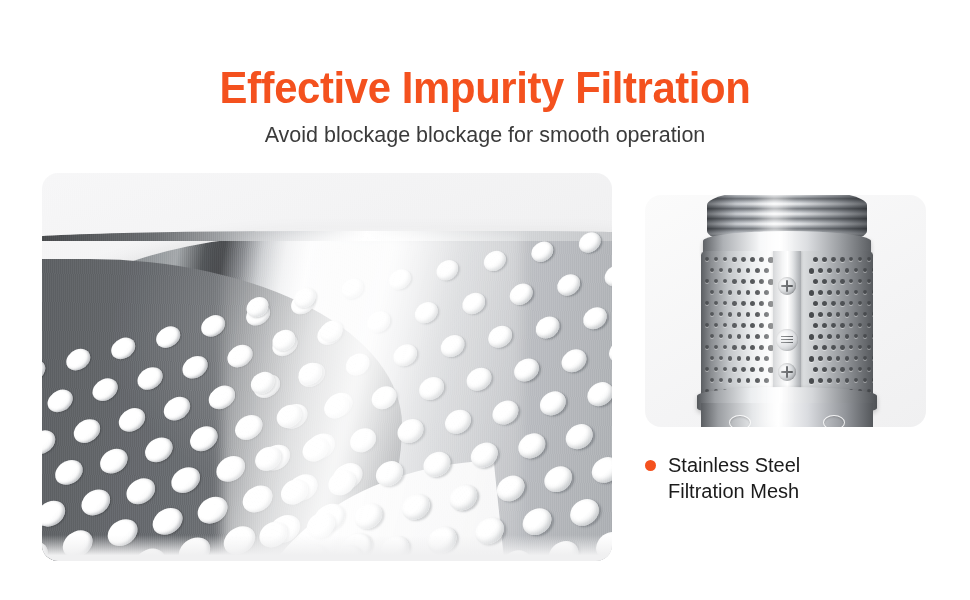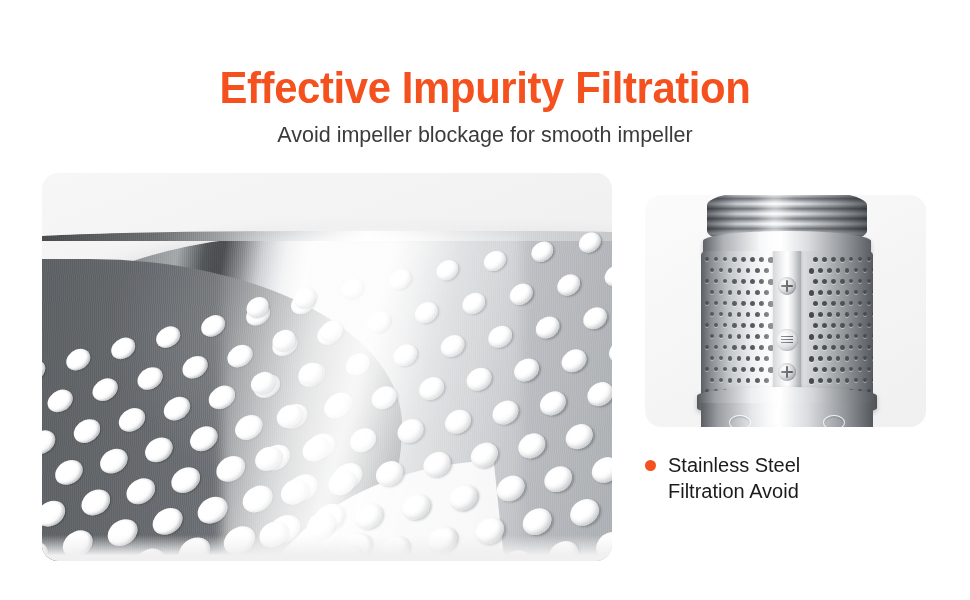--- a/index.html
+++ b/index.html
@@ -248,21 +248,21 @@
     font-size:20px;color:#1b1b1b;line-height:26px;font-weight:normal;
   }
 </style>
 </head>
 <body>
 
 <div class="page">
 
   <div class="header">
     <h1 class="title">Effective Impurity Filtration</h1>
-    <p class="subtitle">Avoid impeller blockage for smooth impeller</p>
+    <p class="subtitle">Avoid blockage blockage for smooth operation</p>
   </div>
 
   <div class="panel-left">
     <div class="macro">
       <div class="sheet"></div>
       <div class="edge-top"></div>
       <div class="cavity"></div>
       <div class="rim-gap"></div>
 
       <div class="holes holes-dark" id="holesDark">
@@ -610,17 +610,17 @@
       <div class="lower-body"></div>
       <div class="dimple" style="left:84px"></div>
       <div class="dimple" style="left:178px"></div>
       <div class="cyl-gloss"></div>
     </div>
   </div>
 
   <div class="bullets">
     <div class="bullet-row">
       <span class="bullet-dot"></span>
-      <span class="bullet-text" style="max-width:180px">Stainless Steel Filtration Avoid</span>
+      <span class="bullet-text" style="max-width:180px">Stainless Steel Filtration Mesh</span>
     </div>
   </div>
 
 </div>
 
 </body></html>

